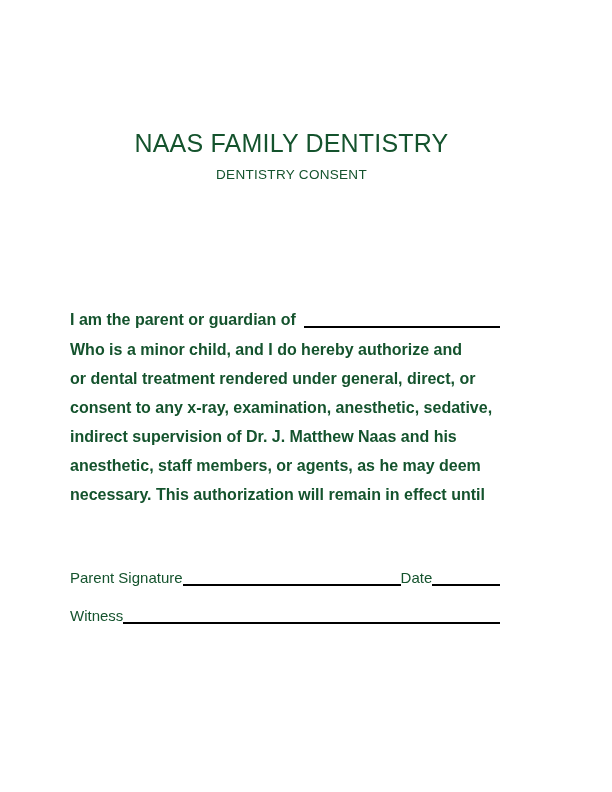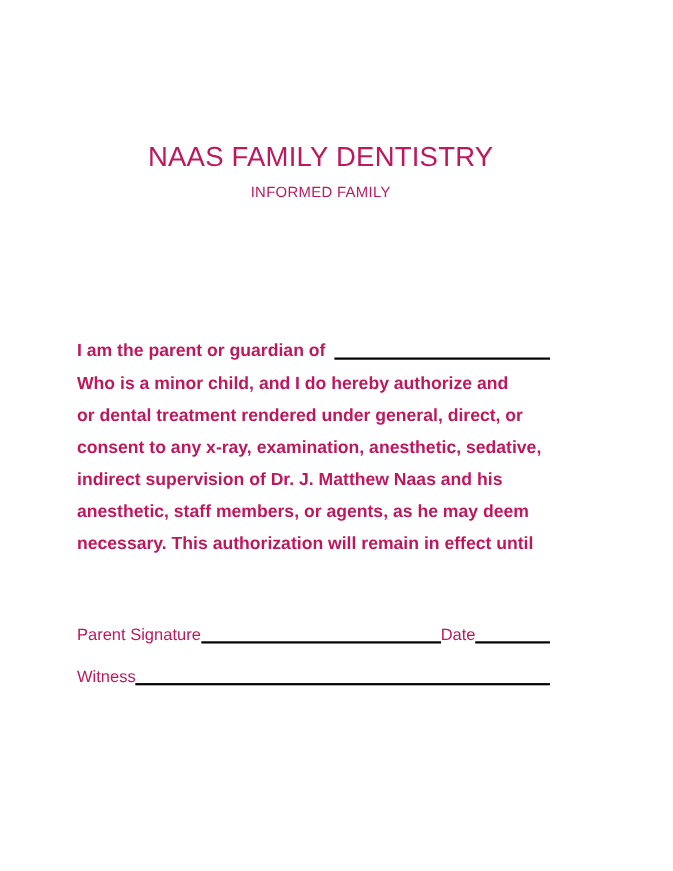--- a/index.html
+++ b/index.html
@@ -6,21 +6,21 @@
     margin: 0;
     padding: 0;
     background: #ffffff;
   }
   .page {
     position: relative;
     width: 500px;
     height: 792px;
     background: #ffffff;
     font-family: "Liberation Sans", sans-serif;
-    color: #be185d;
+    color: #14532d;
     overflow: hidden;
     -webkit-font-smoothing: antialiased;
   }
 
   
   .header {
     position: absolute;
     top: 128px;
     left: 0;
     width: 583px;   
@@ -83,21 +83,21 @@
   .fill-date  { width: 70px; }
   .fill-witness { width: 396px; }
 </style>
 </head>
 <body>
 
 <div class="page">
 
   <div class="header">
     <div class="doc-title">NAAS FAMILY DENTISTRY</div>
-    <div class="doc-subtitle">INFORMED FAMILY</div>
+    <div class="doc-subtitle">DENTISTRY CONSENT</div>
   </div>
 
   <div class="body-block">
 
     <div class="line">
       <span>I am the parent or guardian of</span><span class="fill-line fill-guardian"></span>
     </div>
 
     <div class="para">
       <div class="line">Who is a minor child, and I do hereby authorize and</div>

